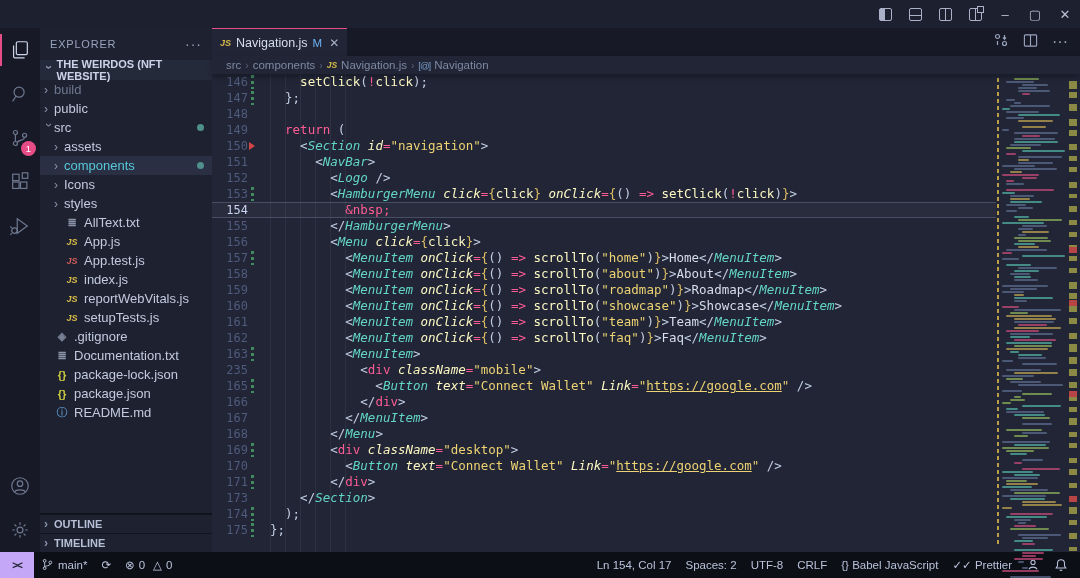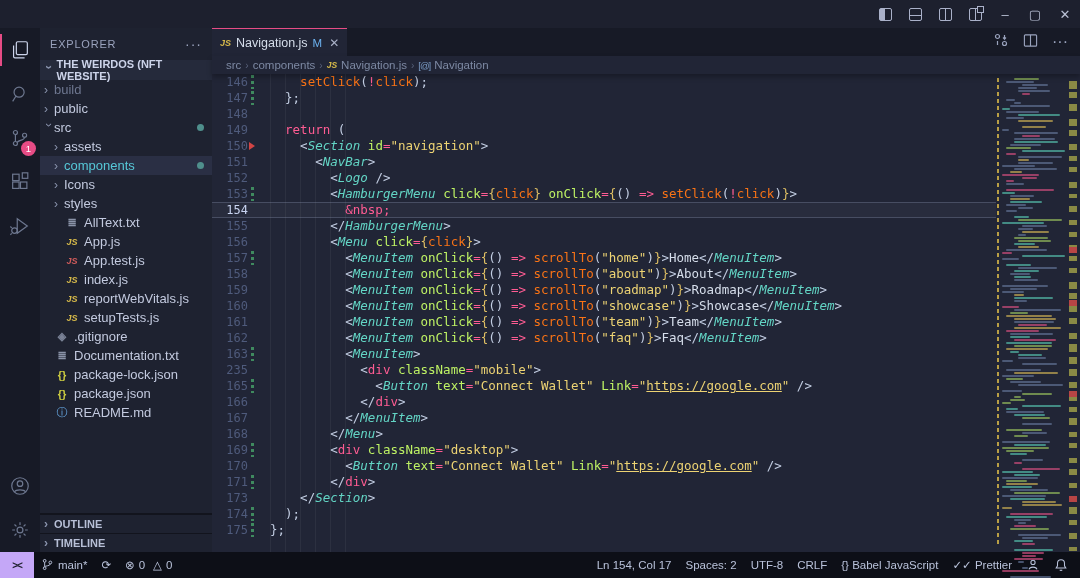--- a/index.html
+++ b/index.html
@@ -79,23 +79,23 @@
   .code-line { height:16px; line-height:16px; display:flex; white-space:pre; position:relative; }
   .code-line.current { background:rgba(255,255,255,.035); box-shadow:inset 0 1px 0 rgba(130,140,170,.35), inset 0 -1px 0 rgba(130,140,170,.35); }
   .ln { width:36px; text-align:right; color:#4f5b7c; flex:0 0 36px; font-size:12px; }
   .code-line.current .ln { color:#c8d3f0; }
   .gitcol { width:8px; flex:0 0 8px; position:relative; }
   .gitcol.mod::before { content:""; position:absolute; left:3px; top:1px; bottom:1px; width:3px; background:repeating-linear-gradient(to bottom,#3f8a5f 0 3px,transparent 3px 6px); }
   .gitcol.arrow::before { content:""; position:absolute; left:1px; top:4px; border-left:6px solid #d24545; border-top:4px solid transparent; border-bottom:4px solid transparent; }
   .ctext { padding-left:14px; }
   .tok-kw,.tok-op,.tok-tag { color:#ff5c93; }
   .tok-cmp { color:#63d5c5; font-style:italic; }
-  .tok-attr { color:#bef264; }
+  .tok-attr { color:#fef9c3; font-style:italic; }
   .tok-str { color:#edd373; }
-  .tok-fn { color:#f97316; }
+  .tok-fn { color:#fef9c3; }
   .tok-pnc { color:#c3cee3; }
   .tok-pl { color:#d6deeb; }
   .tok-br { color:#e0c064; }
   .tok-lnk { color:#edd373; text-decoration:underline; }
 
   .minimap { width:70px; flex:0 0 70px; position:relative; padding-top:4px; }
   .mm-git { position:absolute; left:1px; top:4px; width:2px; height:468px; background:repeating-linear-gradient(to bottom,#b99f45 0 4px,transparent 4px 7px); }
   .mm-row { height:2px; margin-bottom:1px; border-radius:1px; }
   .ruler { width:14px; flex:0 0 14px; position:relative; background:#212536; }
   .ruler .mk { position:absolute; left:3px; width:8px; }

